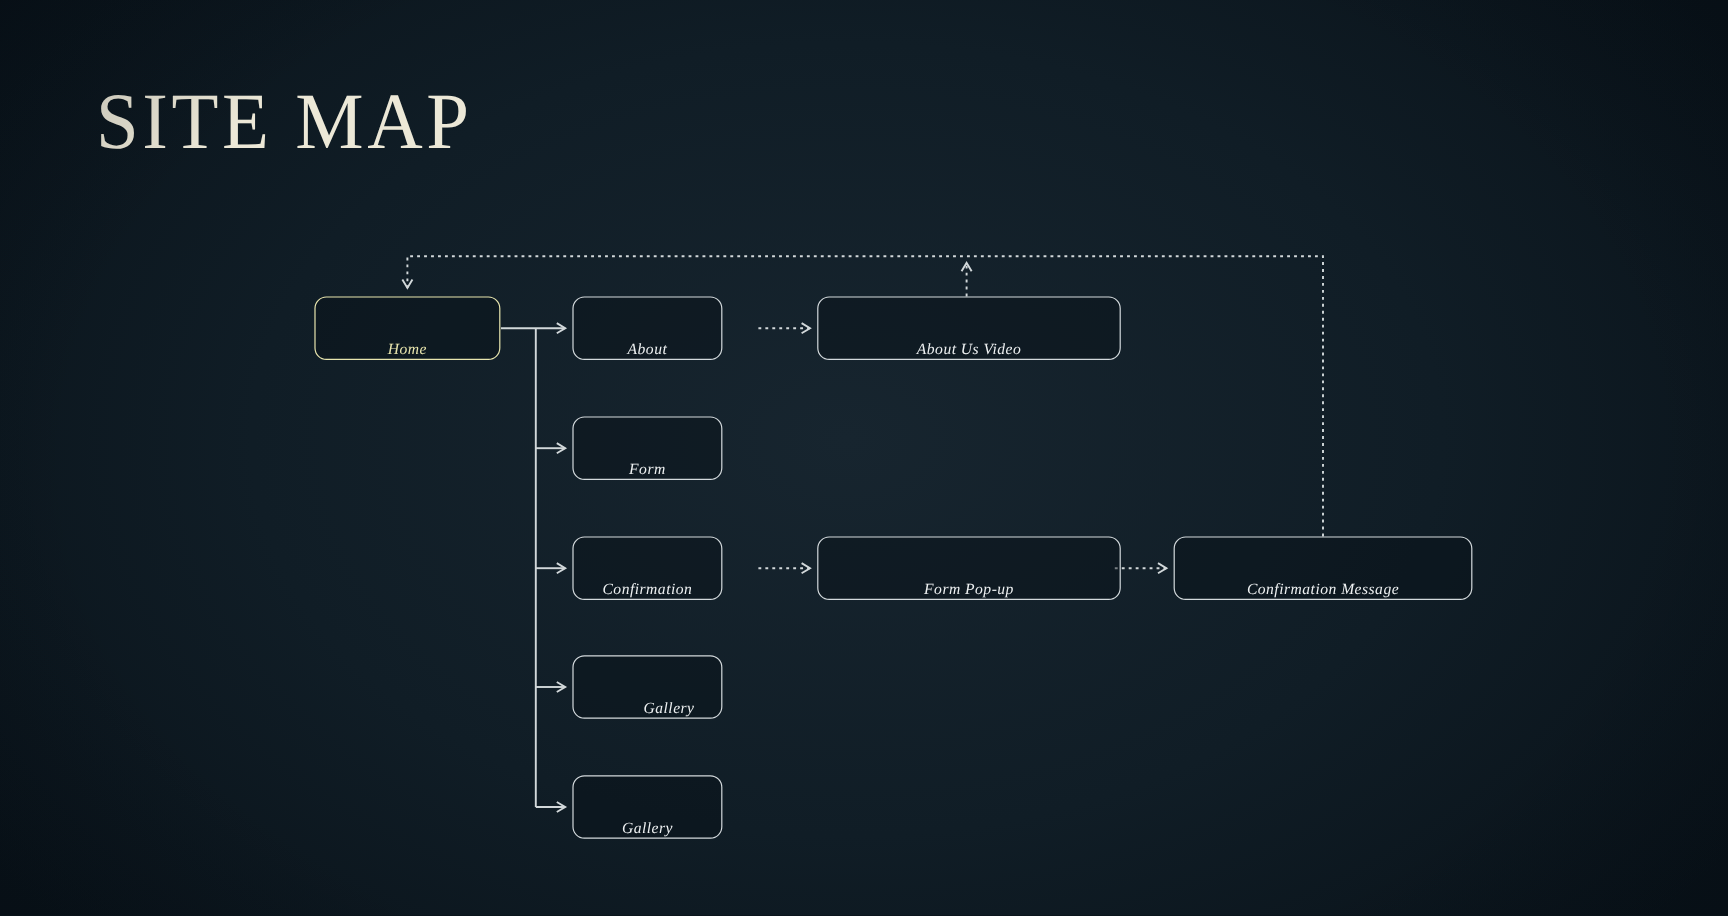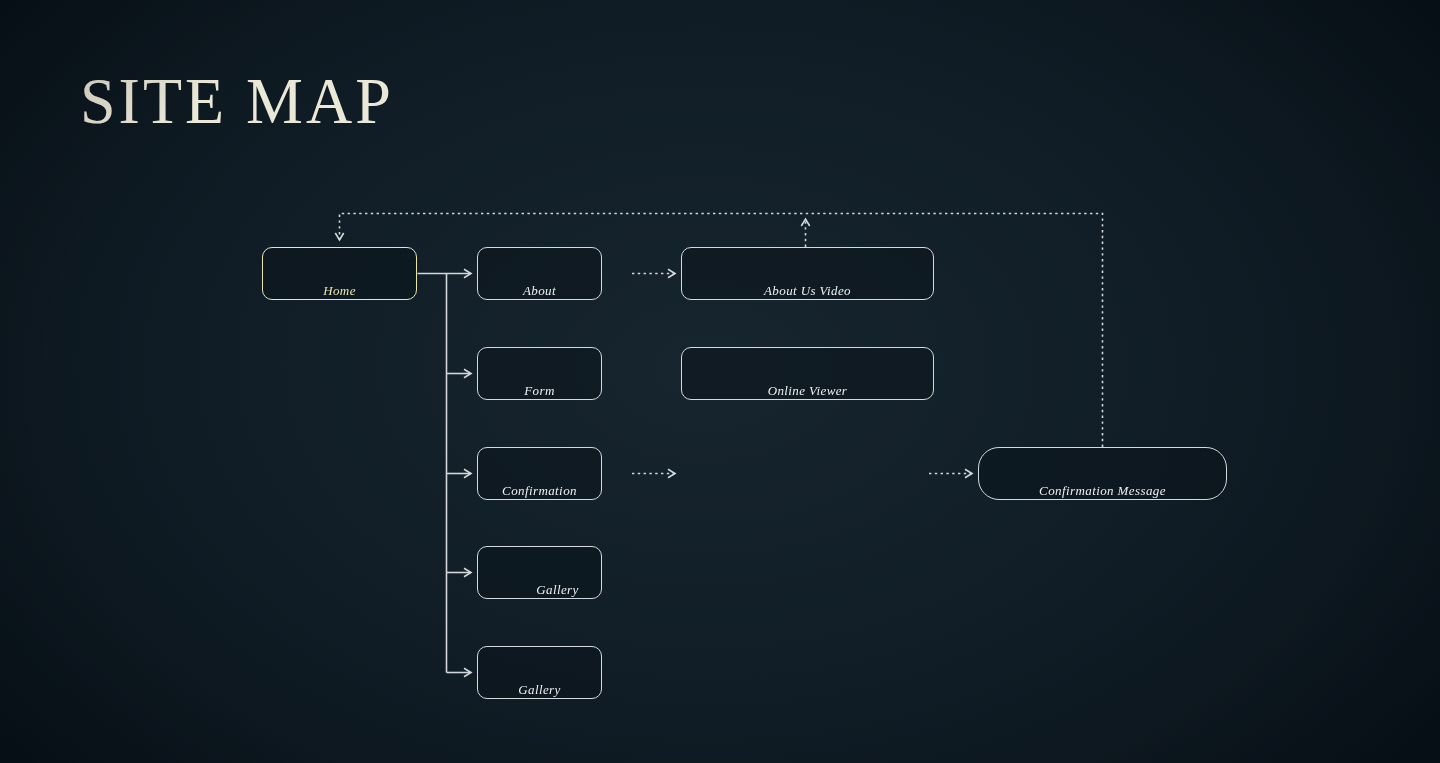--- a/index.html
+++ b/index.html
@@ -44,21 +44,21 @@
     color:var(--text);
     font-size:13px;letter-spacing:0.4px;
     z-index:2;
     font-style:italic;
   }
   .node.accent{border-color:var(--accent);color:var(--accent);}
   .r1{top:247px;} .r2{top:347px;} .r3{top:447px;} .r4{top:546px;padding-left:36px;} .r5{top:646px;}
   .c1{left:262px;width:155px;}
   .c2{left:477px;width:125px;}
   .c3{left:681px;width:253px;}
-  .c4{left:978px;width:249px;border-radius:21px;}
+  .c4{left:978px;width:249px;}
 </style>
 </head>
 <body>
 
 <div class="canvas">
 
   <h1 class="page-title">SITE MAP</h1>
 
   <svg class="wires" viewBox="0 0 1440 763" aria-hidden="true">
     <defs>
@@ -103,22 +103,22 @@
   </div>
 
   <div class="node r5 c2">
     <span>Gallery</span>
   </div>
 
   <div class="node r1 c3">
     <span>About Us Video</span>
   </div>
 
-  <div class="node r2 c3">
-    <span>Online Viewer</span>
+
+  <div class="node r3 c3">
+    <span>Form Pop-up</span>
   </div>
-
 
   <div class="node r3 c4">
     <span>Confirmation Message</span>
   </div>
 
 </div>
 
 </body></html>

